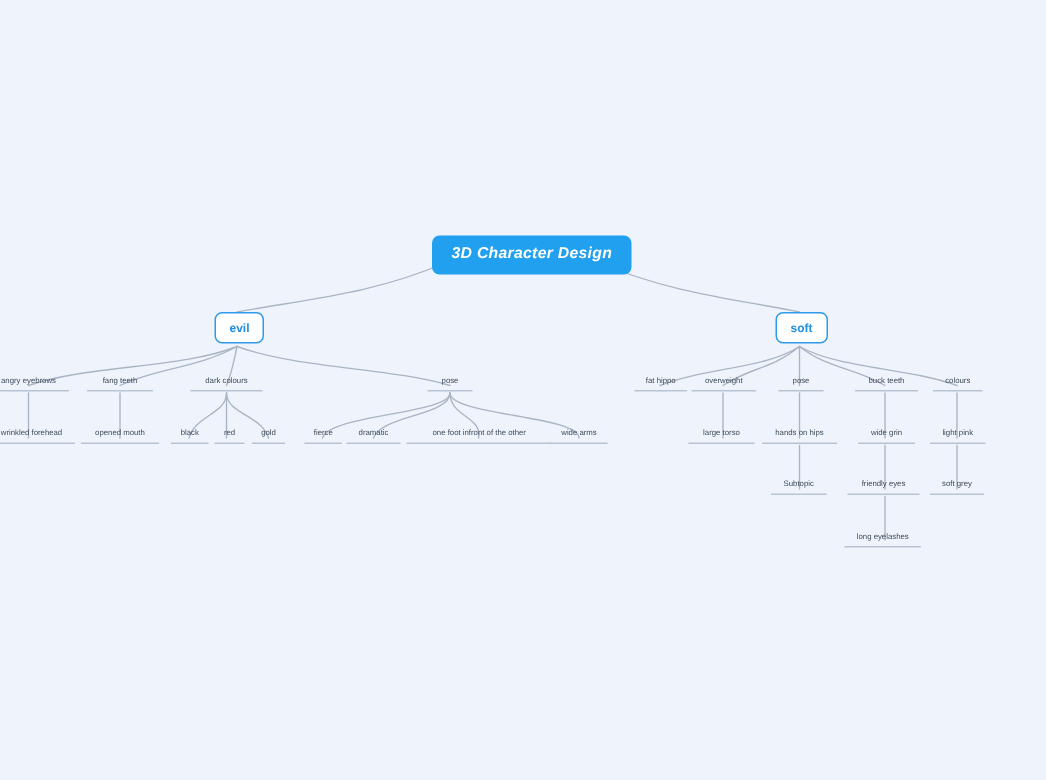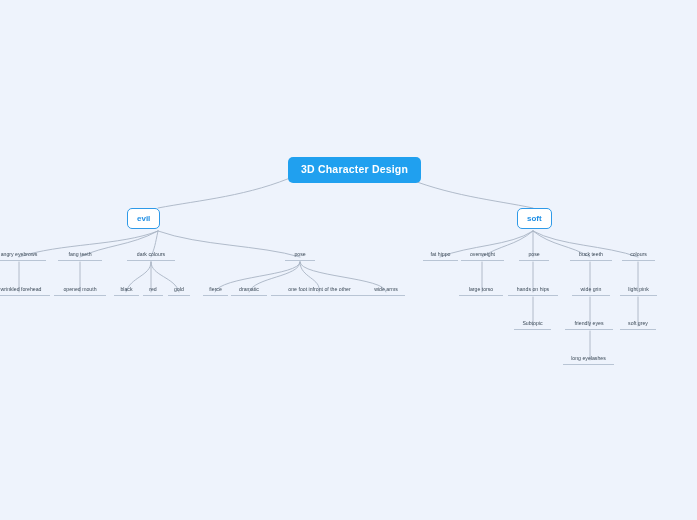--- a/index.html
+++ b/index.html
@@ -37,20 +37,21 @@
   
   .node.root {
     background: #20a0ef;
     color: #ffffff;
     font-weight: bold;
     font-size: 10.5px;
     letter-spacing: 0.2px;
     border-radius: 5px;
     padding: 7px 13px 8px 13px;
     line-height: 11px;
+    font-style: italic;
   }
   
   .node.branch {
     background: #ffffff;
     color: #1f8fe5;
     font-weight: bold;
     font-size: 8px;
     border: 1.6px solid #2f9ae8;
     border-radius: 5px;
     padding: 5px 9px 5px 9px;
@@ -95,21 +96,21 @@
       <path d="M 482 262 L 482 292" fill="none" stroke="#a9b4c4" stroke-width="0.9" stroke-linecap="round"></path>
       <path d="M 533 262 L 533 292" fill="none" stroke="#a9b4c4" stroke-width="0.9" stroke-linecap="round"></path>
       <path d="M 590 262 L 590 292" fill="none" stroke="#a9b4c4" stroke-width="0.9" stroke-linecap="round"></path>
       <path d="M 638 262 L 638 292" fill="none" stroke="#a9b4c4" stroke-width="0.9" stroke-linecap="round"></path>
       <path d="M 533 297 L 533 326" fill="none" stroke="#a9b4c4" stroke-width="0.9" stroke-linecap="round"></path>
       <path d="M 590 297 L 590 326" fill="none" stroke="#a9b4c4" stroke-width="0.9" stroke-linecap="round"></path>
       <path d="M 638 297 L 638 326" fill="none" stroke="#a9b4c4" stroke-width="0.9" stroke-linecap="round"></path>
       <path d="M 590 331 L 590 360" fill="none" stroke="#a9b4c4" stroke-width="0.9" stroke-linecap="round"></path>
     </svg>
 <div class="node root" style="left: 288px; top: 157px;">3D Character Design</div>
-    <div class="node branch" style="left: 127px; top: 208px;">evil</div>
+    <div class="node branch" style="left: 143px; top: 208px;">evil</div>
     <div class="node branch" style="left: 517px; top: 208px;">soft</div>
     <div class="node topic" style="left: -8px; top: 251px; width: 54px;">angry eyebrows</div>
     <div class="node topic" style="left: 58px; top: 251px; width: 44px;">fang teeth</div>
     <div class="node topic" style="left: 127px; top: 251px; width: 48px;">dark colours</div>
     <div class="node topic" style="left: 285px; top: 251px; width: 30px;">pose</div>
     <div class="node topic" style="left: -8px; top: 286px; width: 58px;">wrinkled forehead</div>
     <div class="node topic" style="left: 54px; top: 286px; width: 52px;">opened mouth</div>
     <div class="node topic" style="left: 114px; top: 286px; width: 25px;">black</div>
     <div class="node topic" style="left: 143px; top: 286px; width: 20px;">red</div>
     <div class="node topic" style="left: 168px; top: 286px; width: 22px;">gold</div>

